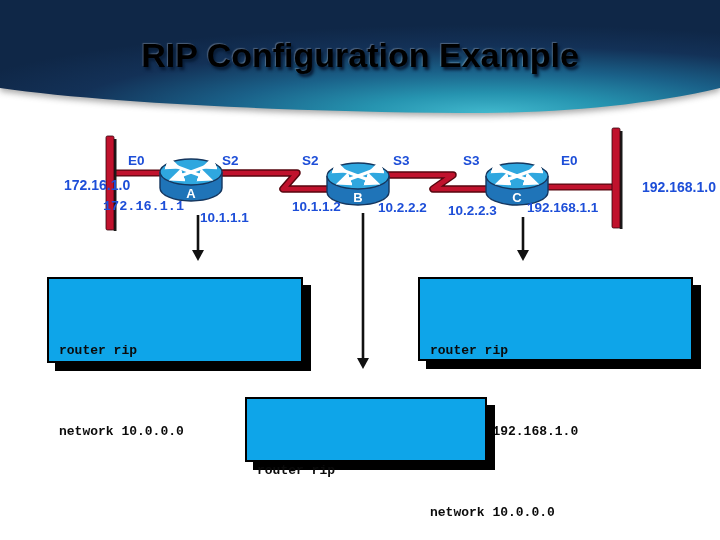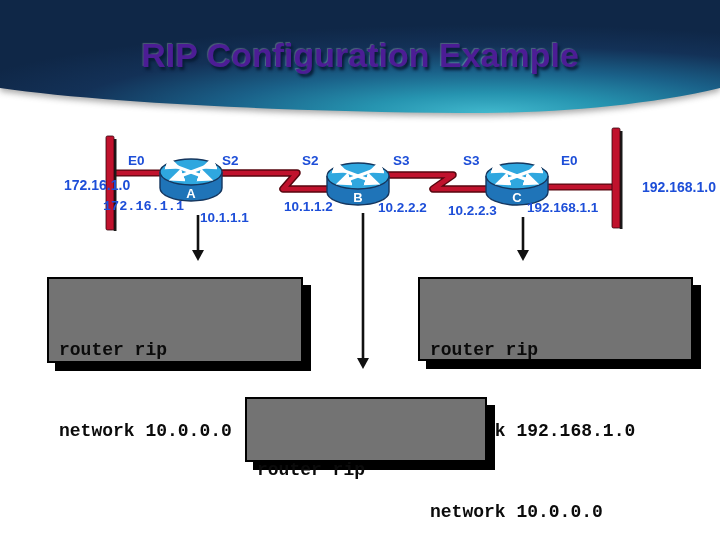--- a/index.html
+++ b/index.html
@@ -5,34 +5,34 @@
   html,body{margin:0;padding:0;background:#fff;}
   #slide{
     position:relative;width:720px;height:540px;background:#ffffff;overflow:hidden;
     font-family:"Liberation Sans",sans-serif;
   }
   
   #banner{position:absolute;top:0;left:0;width:720px;height:135px;}
   #banner svg{filter:drop-shadow(0px 3px 3px rgba(60,60,60,0.45));}
   #title{
     position:absolute;top:36px;left:0;width:720px;text-align:center;
-    font-size:34px;font-weight:bold;color:#4c1d95;letter-spacing:0px;
+    font-size:34px;font-weight:bold;color:#000000;letter-spacing:0px;
     text-shadow:2px 3px 3px #081c36, -1px -1px 1px rgba(255,255,255,0.25);
   }
   
   #diagram{position:absolute;top:0;left:0;width:720px;height:540px;}
   
   .lbl{position:absolute;font-weight:bold;color:#1d4ed8;font-size:13.5px;white-space:nowrap;}
   .net{font-size:14px;}
   
   .cfgbox{
-    position:absolute;background:#737373;border:2px solid #000000;
+    position:absolute;background:#0ea5e9;border:2px solid #000000;
     box-shadow:8px 8px 0 #000000;
     font-family:"Liberation Mono","DejaVu Sans Mono",monospace;
-    font-weight:bold;font-size:18px;line-height:27px;color:#0b0b0b;
+    font-weight:bold;font-size:13px;line-height:27px;color:#0b0b0b;
     padding:4px 0 0 10px;box-sizing:border-box;white-space:pre;
   }
   #cfg-a{left:47px;top:277px;width:256px;height:86px;}
   #cfg-c{left:418px;top:277px;width:275px;height:84px;}
   #cfg-b{left:245px;top:397px;width:242px;height:65px;}
 </style>
 </head>
 <body>
 
 <div id="slide">
@@ -136,21 +136,21 @@
 
   <div class="lbl" style="left:128px;top:153px;">E0</div>
   <div class="lbl" style="left:222px;top:153px;">S2</div>
   <div class="lbl" style="left:302px;top:153px;">S2</div>
   <div class="lbl" style="left:393px;top:153px;">S3</div>
   <div class="lbl" style="left:463px;top:153px;">S3</div>
   <div class="lbl" style="left:561px;top:153px;">E0</div>
 
   <div class="lbl" style="left:103px;top:199px;font-family:Liberation Mono, monospace;">172.16.1.1</div>
   <div class="lbl" style="left:200px;top:210px;">10.1.1.1</div>
-  <div class="lbl" style="left:284px;top:199px;text-align:right;">10.1.1.2</div>
+  <div class="lbl" style="left:292px;top:199px;text-align:right;">10.1.1.2</div>
   <div class="lbl" style="left:378px;top:200px;text-align:right;">10.2.2.2</div>
   <div class="lbl" style="left:448px;top:203px;">10.2.2.3</div>
   <div class="lbl" style="left:527px;top:200px;">192.168.1.1</div>
 
   <div id="cfg-a" class="cfgbox">
     <div>router rip</div>
     <div>network 10.0.0.0</div>
   </div>
 
   <div id="cfg-c" class="cfgbox">

